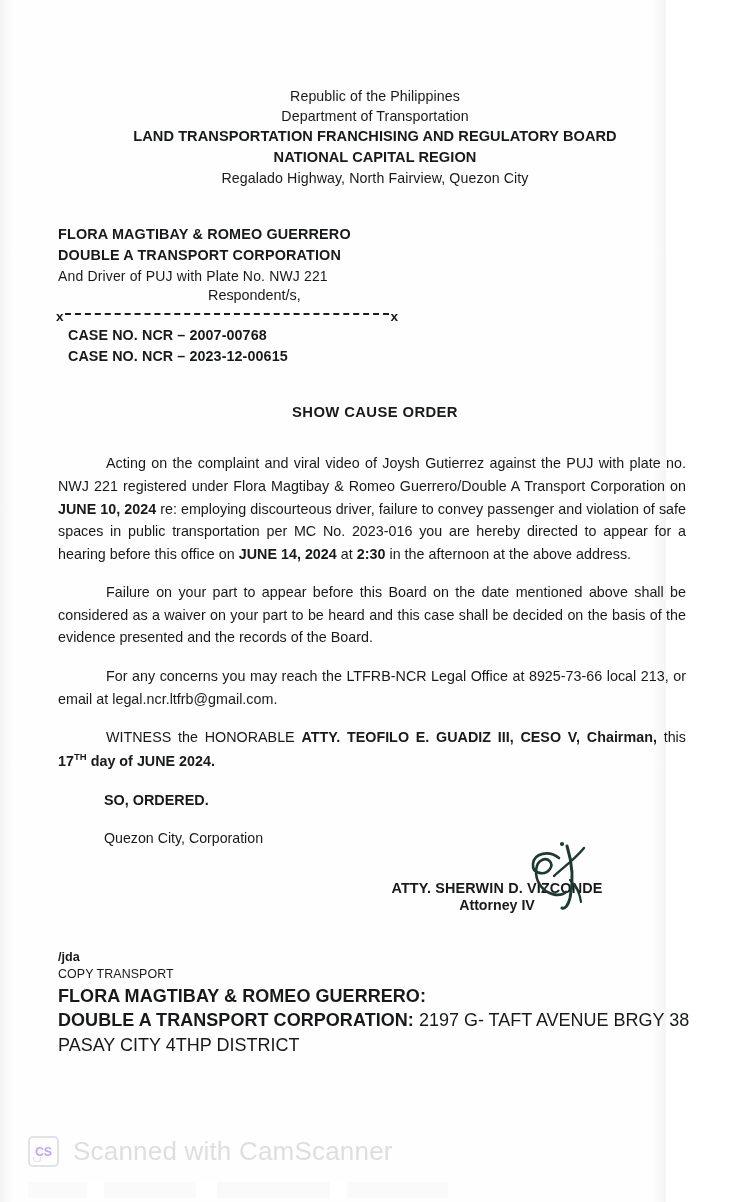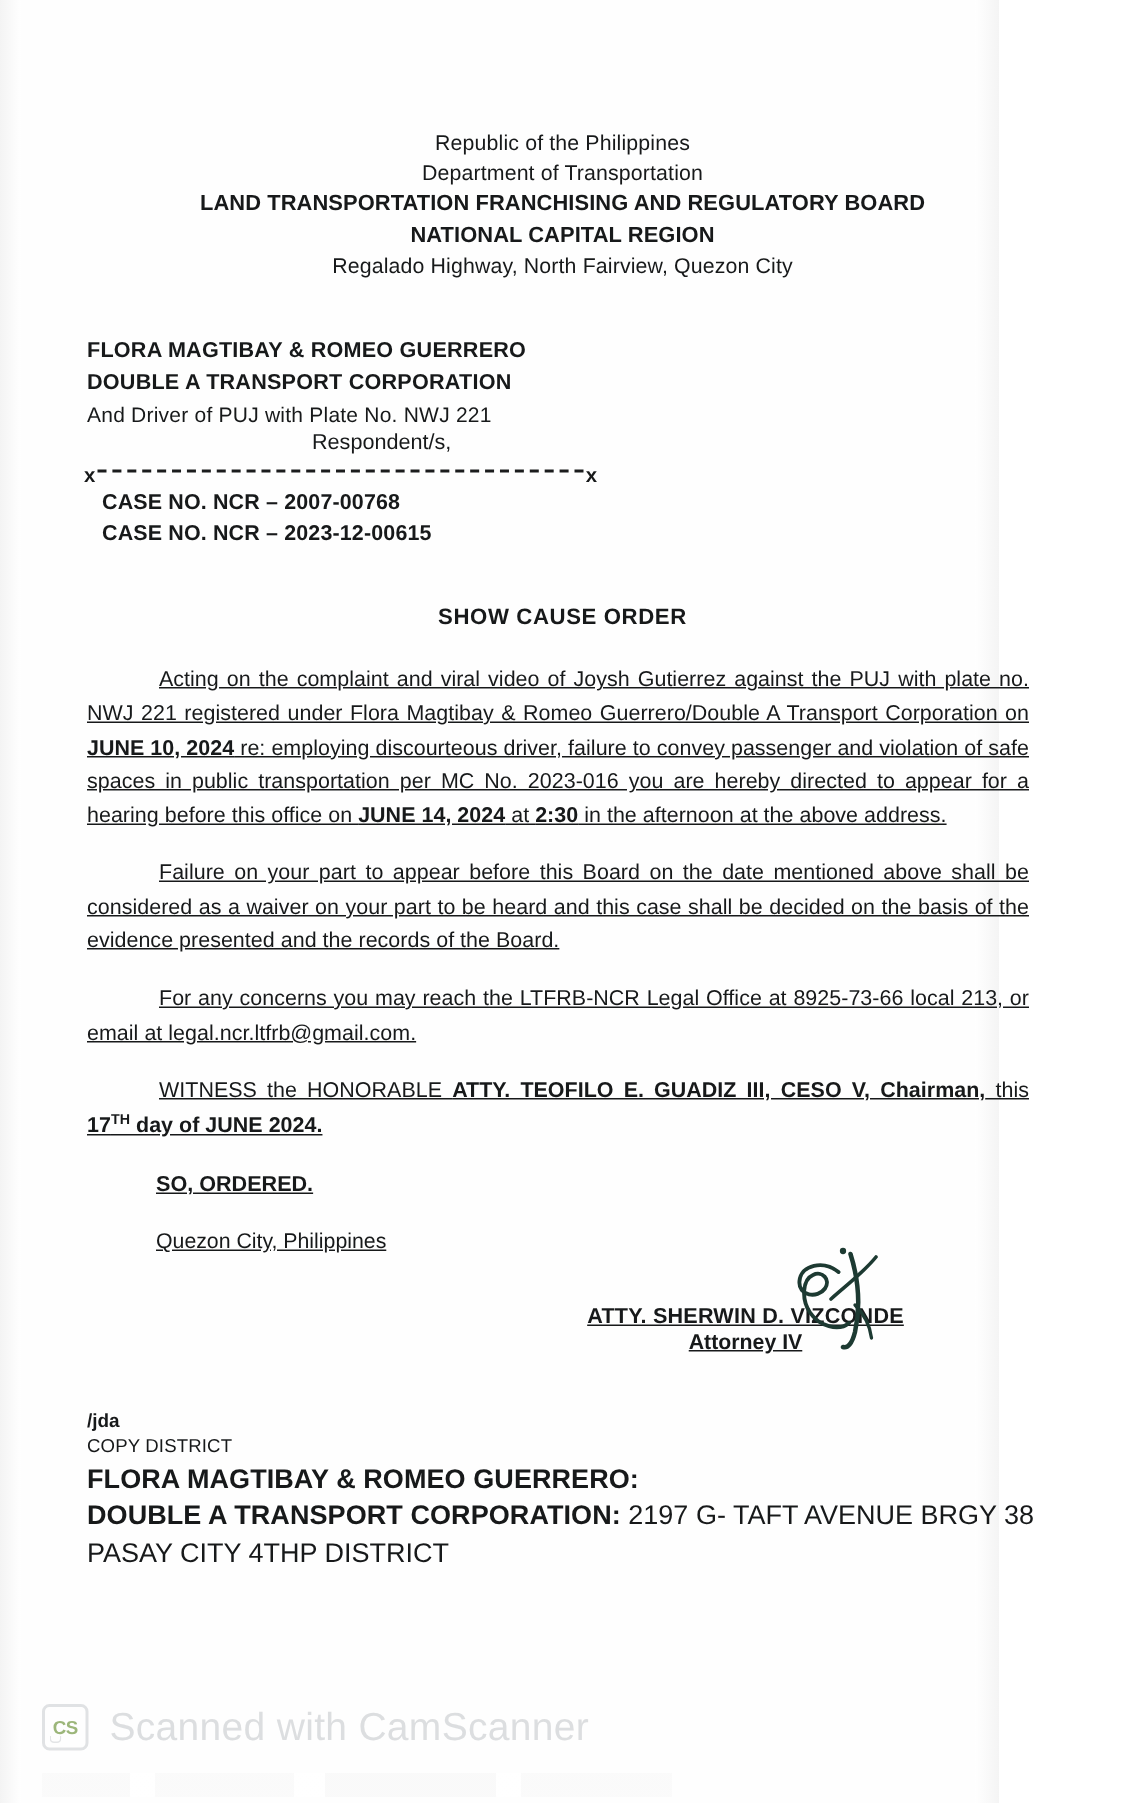--- a/index.html
+++ b/index.html
@@ -126,24 +126,23 @@
   .order-title {
     text-align: center;
     font-size: 14.8px;
     font-weight: bold;
     letter-spacing: .4px;
     margin-top: 38px;
   }
 
   
   .body-wrap {
-    margin-top: 22px;
+    margin-top: 32px;
     padding-left: 58px;
     padding-right: 64px;
-    text-decoration: underline;
   }
   p.para {
     margin: 0 0 16px 0;
     font-size: 14.3px;
     line-height: 1.58;
     text-align: justify;
     text-indent: 48px;
     letter-spacing: .02px;
   }
   p.para b { font-weight: bold; }
@@ -227,21 +226,21 @@
   .cs-badge {
     width: 27px;
     height: 27px;
     border: 2px solid #c9cccf;
     border-radius: 5px;
     display: flex;
     align-items: center;
     justify-content: center;
     font-size: 12.5px;
     font-weight: bold;
-    color: #4d7c0f;
+    color: #8b5cf6;
     letter-spacing: -.3px;
     position: relative;
   }
   .cs-badge::after {
     content: "";
     position: absolute;
     left: 3px;
     bottom: 3px;
     width: 6px;
     height: 4px;
@@ -313,41 +312,41 @@
       <p class="para"><span>Acting on the complaint and viral video of Joysh Gutierrez against the PUJ with plate no. NWJ 221 registered under Flora Magtibay &amp; Romeo Guerrero/Double A Transport Corporation on </span><b>JUNE 10, 2024</b><span> re: employing discourteous driver, failure to convey passenger and violation of safe spaces in public transportation per MC No. 2023-016 you are hereby directed to appear for a hearing before this office on </span><b>JUNE 14, 2024</b><span> at </span><b>2:30</b><span> in the afternoon at the above address.</span></p>
 
       <p class="para">Failure on your part to appear before this Board on the date mentioned above shall be considered as a waiver on your part to be heard and this case shall be decided on the basis of the evidence presented and the records of the Board.</p>
 
       <p class="para">For any concerns you may reach the LTFRB-NCR Legal Office at 8925-73-66 local 213, or email at legal.ncr.ltfrb@gmail.com.</p>
 
       <p class="para"><span>WITNESS the HONORABLE </span><b>ATTY. TEOFILO E. GUADIZ III, CESO V, Chairman,</b><span> this </span><b>17</b><sup>TH</sup><b> day of JUNE 2024.</b></p>
 
       <div class="so-ordered">SO, ORDERED.</div>
 
-      <div class="place">Quezon City, Philippines</div>
+      <div class="place">Quezon City, Corporation</div>
 
       <div class="sig-block">
         <svg class="signature-mark" viewBox="0 0 120 76">
           <g fill="none" stroke="#1d3a32" stroke-linecap="round" stroke-linejoin="round">
             <path d="M55 22 C45 14, 30 17, 29 28 C28 38, 41 40, 46 33 C50 27, 44 21, 38 24 C31 27, 30 40, 36 49 C42 58, 55 62, 62 56" stroke-width="2.6"></path>
             <path d="M63 10 C68 26, 70 44, 66 62 C64 70, 61 73, 58 72" stroke-width="3"></path>
             <path d="M50 40 C60 31, 72 22, 80 12" stroke-width="2.4"></path>
             <path d="M66 44 C72 50, 76 58, 77 66" stroke-width="2.2"></path>
             <circle cx="58" cy="8" r="2.1" fill="#1d3a32" stroke="none"></circle>
           </g>
         </svg>
         <div class="sig-name">ATTY. SHERWIN D. VIZCONDE</div>
         <div class="sig-title">Attorney IV</div>
       </div>
 
     </div>
 
     <div class="footer">
       <div class="f-init">/jda</div>
-      <div class="f-copy">COPY DISTRICT</div>
+      <div class="f-copy">COPY TRANSPORT</div>
       <div class="f-party">FLORA MAGTIBAY &amp; ROMEO GUERRERO:</div>
       <div class="f-party"><span>DOUBLE A TRANSPORT CORPORATION:</span><span class="addr"> 2197 G- TAFT AVENUE BRGY 38 PASAY CITY 4THP DISTRICT</span></div>
     </div>
 
   </div>
 
   <div class="watermark">
     <div class="cs-badge">CS</div>
     <div class="wm-text">Scanned with CamScanner</div>
   </div>

